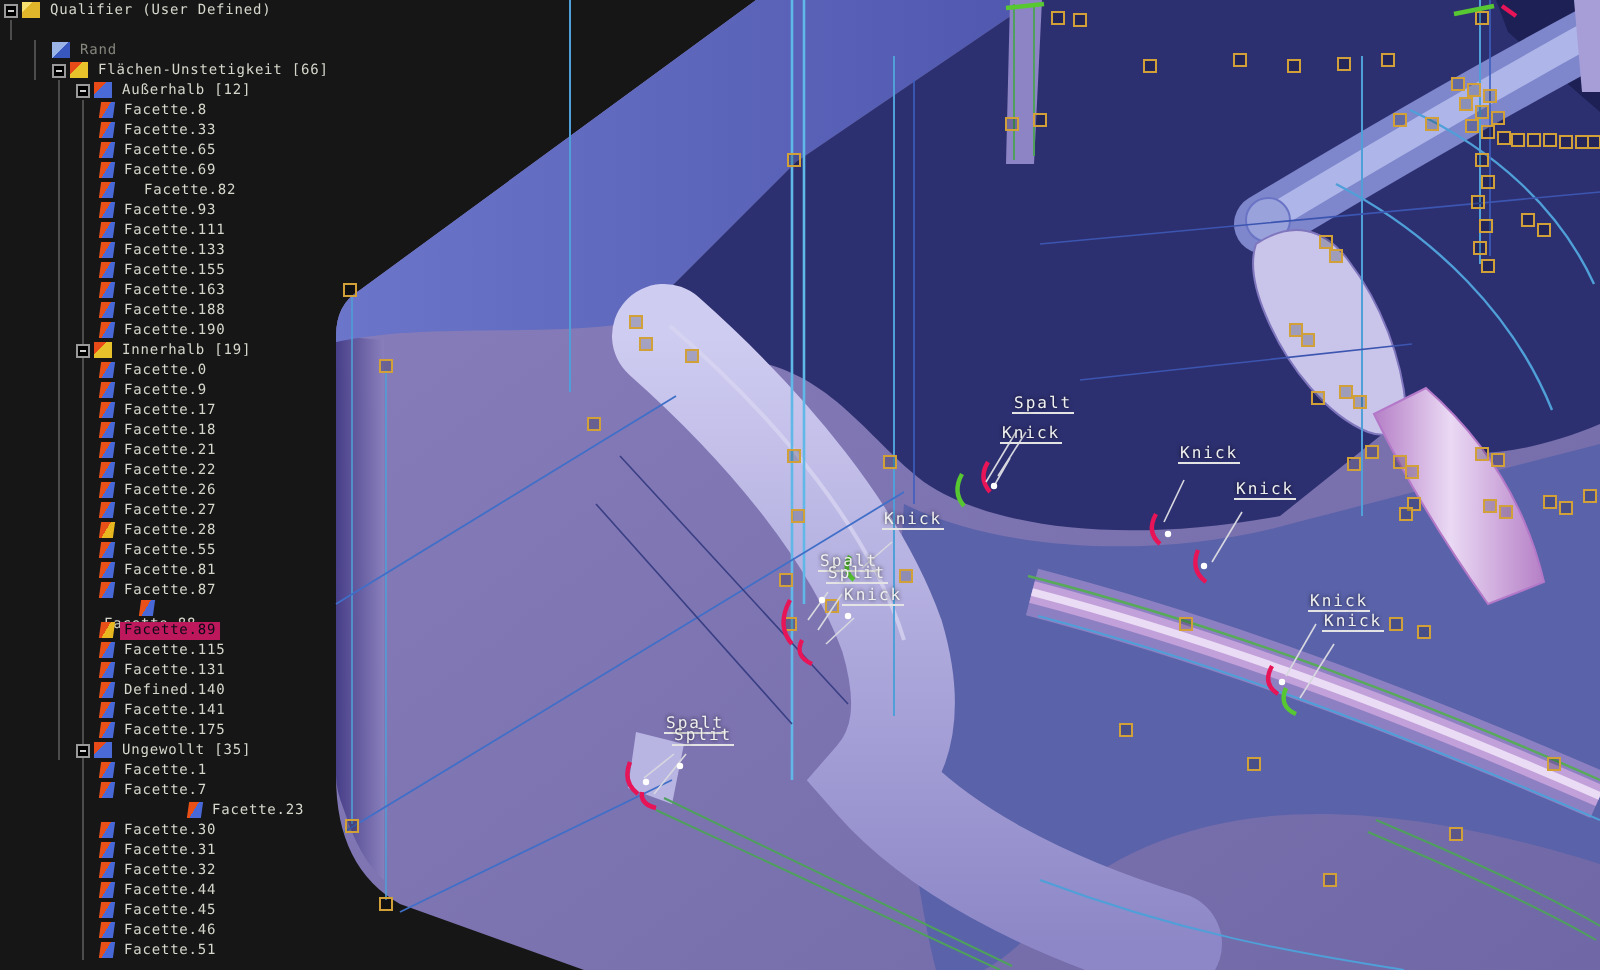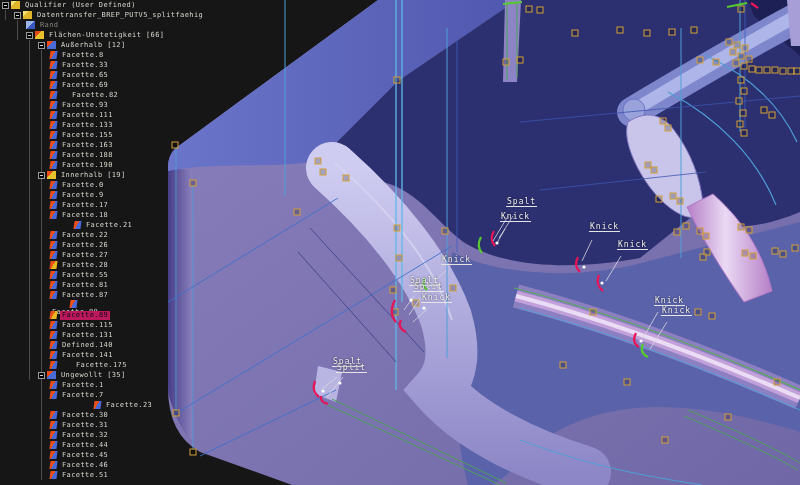--- a/index.html
+++ b/index.html
@@ -254,25 +254,20 @@
   <div id="tree">
     <div class="vguide" style="left:5px;top:10px;height:10px;"></div>
     <div class="vguide" style="left:17px;top:20px;height:20px;"></div>
     <div class="vguide" style="left:29px;top:40px;height:340px;"></div>
     <div class="vguide" style="left:41px;top:50px;height:430px;"></div>
   <div class="row" style="top: 0px; left: 2px;">
       <span class="xbox"></span>
       <span class="icon i-folder"></span>
       <span class="lbl">Qualifier (User Defined)</span>
     </div>
-      <div class="row" style="top: 10px; left: 14px;">
-      <span class="xbox"></span>
-      <span class="icon i-folder"></span>
-      <span class="lbl">Datentransfer_BREP_PUTV5_splitfaehig</span>
-    </div>
       <div class="row" style="top: 20px; left: 26px;">
 
       <span class="icon i-rand"></span>
       <span class="lbl dim">Rand</span>
     </div>
       <div class="row" style="top: 30px; left: 26px;">
       <span class="xbox"></span>
       <span class="icon i-folder-red"></span>
       <span class="lbl">Flächen-Unstetigkeit [66]</span>
     </div>
@@ -359,21 +354,21 @@
       <div class="row" style="top: 200px; left: 50px;">
 
       <span class="icon i-facet"></span>
       <span class="lbl">Facette.17</span>
     </div>
       <div class="row" style="top: 210px; left: 50px;">
 
       <span class="icon i-facet"></span>
       <span class="lbl">Facette.18</span>
     </div>
-      <div class="row" style="top: 220px; left: 50px; margin-left: 24px;">
+      <div class="row" style="top: 220px; left: 50px;">
 
       <span class="icon i-facet"></span>
       <span class="lbl">Facette.21</span>
     </div>
       <div class="row" style="top: 230px; left: 50px;">
 
       <span class="icon i-facet"></span>
       <span class="lbl">Facette.22</span>
     </div>
       <div class="row" style="top: 240px; left: 50px;">
@@ -429,21 +424,21 @@
       <div class="row" style="top: 340px; left: 50px;">
 
       <span class="icon i-facet"></span>
       <span class="lbl">Defined.140</span>
     </div>
       <div class="row" style="top: 350px; left: 50px;">
 
       <span class="icon i-facet"></span>
       <span class="lbl">Facette.141</span>
     </div>
-      <div class="row" style="top: 360px; left: 50px; gap: 14px;">
+      <div class="row" style="top: 360px; left: 50px;">
 
       <span class="icon i-facet"></span>
       <span class="lbl">Facette.175</span>
     </div>
       <div class="row" style="top: 370px; left: 38px;">
       <span class="xbox"></span>
       <span class="icon i-folder-blue"></span>
       <span class="lbl">Ungewollt [35]</span>
     </div>
       <div class="row" style="top: 380px; left: 50px;">

